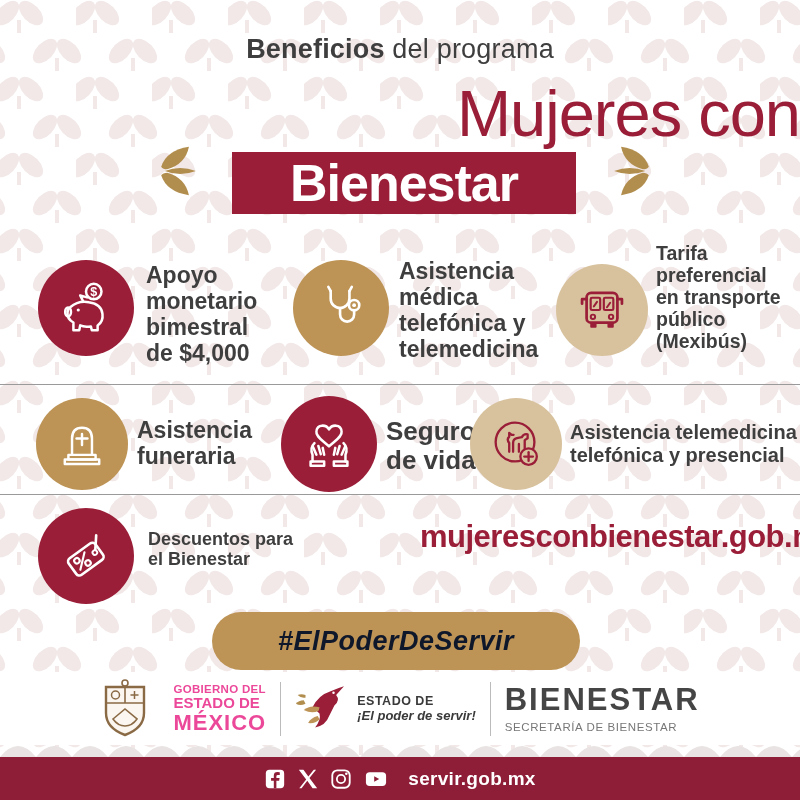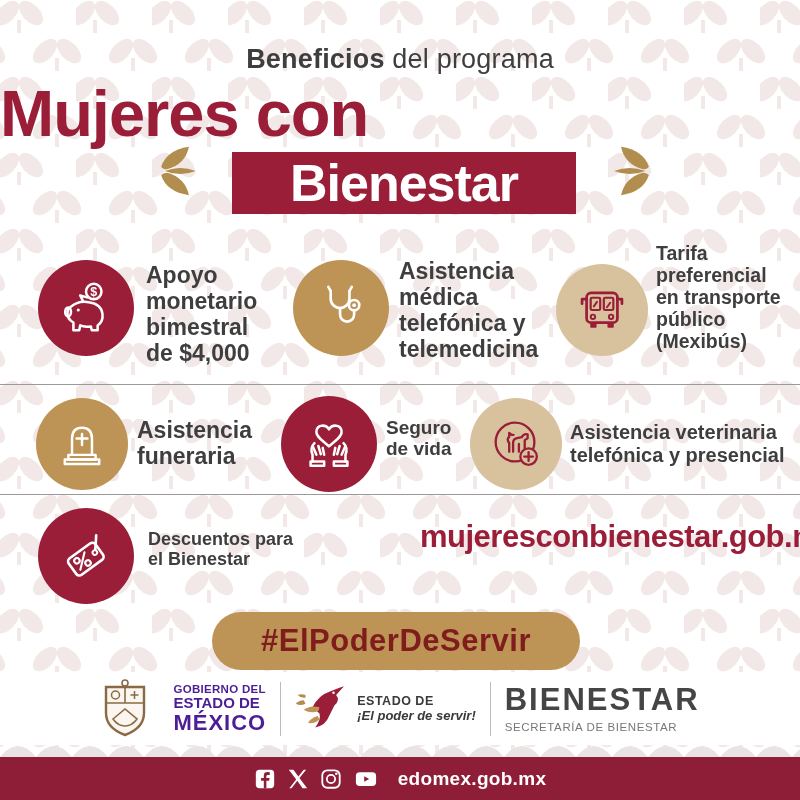--- a/index.html
+++ b/index.html
@@ -11,48 +11,48 @@
     --dark:#3E3E3E;
     --pattern:#F2E8E8;
   }
   *{margin:0;padding:0;box-sizing:border-box;}
   html,body{width:800px;height:800px;}
   body{font-family:"Liberation Sans",sans-serif;position:relative;width:800px;height:800px;overflow:hidden;background:#fff;}
   .bg{position:absolute;inset:0;z-index:0;}
   .layer{position:absolute;z-index:1;}
 
   
-  .kicker{top:34px;left:0;width:800px;text-align:center;font-size:27px;color:var(--dark);letter-spacing:.2px;margin-top:10px;}
+  .kicker{top:34px;left:0;width:800px;text-align:center;font-size:27px;color:var(--dark);letter-spacing:.2px;}
   .kicker b{font-weight:bold;}
-  .title1{top:76px;left:0;width:800px;text-align:left;font-size:65px;font-weight:bold;color:var(--maroon);letter-spacing:-1px;}
+  .title1{top:76px;left:0;width:800px;text-align:right;font-size:65px;font-weight:normal;color:var(--maroon);letter-spacing:-1px;}
   .banner{top:152px;left:232px;width:344px;height:62px;background:var(--maroon);display:flex;align-items:center;justify-content:center;}
   .banner span{color:#fff;font-size:52px;font-weight:bold;letter-spacing:-1px;}
   .wheat{width:52px;height:58px;}
   .wheat-left{top:142px;left:156px;}
   .wheat-right{top:142px;left:602px;transform:scaleX(-1);}
 
   
   .circle{position:absolute;border-radius:50%;display:flex;align-items:center;justify-content:center;}
   .c-maroon{background:var(--maroon);}
   .c-gold{background:var(--gold);}
   .c-tan{background:var(--tan);}
   .benefit-label{position:absolute;font-weight:bold;color:var(--dark);white-space:pre-line;line-height:1.13;}
   .sep{position:absolute;left:0;width:800px;height:1px;background:#9a9a9a;z-index:1;}
 
   .moreinfo{top:515px;left:420px;width:372px;text-align:center;}
   .moreinfo .mi-label{font-size:21px;font-weight:bold;color:var(--dark);}
   .moreinfo .mi-url{font-size:31px;font-weight:bold;color:var(--maroon);letter-spacing:-.5px;margin-top:4px;}
 
   .pill{top:612px;left:212px;width:368px;height:58px;background:var(--gold);border-radius:29px;display:flex;align-items:center;justify-content:center;}
-  .pill span{color:#7f1d1d;font-size:31px;font-weight:bold;letter-spacing:.5px;}
+  .pill span{color:#0f172a;font-size:27px;font-weight:bold;font-style:italic;letter-spacing:.5px;}
 
   
   .footer{top:672px;left:0;width:800px;height:73px;background:#fff;display:flex;align-items:center;justify-content:center;gap:0;}
   .f-block{display:flex;align-items:center;}
-  .gob-text{margin-left:23px;color:#4c1d95;line-height:1.05;}
+  .gob-text{margin-left:23px;color:#ec4899;line-height:1.05;}
   .gob-text .l1{font-size:11.5px;font-weight:bold;letter-spacing:.3px;}
   .gob-text .l2{font-size:15px;font-weight:bold;}
   .gob-text .l3{font-size:22px;font-weight:bold;letter-spacing:1px;}
   .fdiv{width:1px;height:54px;background:#bbb;margin:0 14px;}
   .edo-text{margin-left:6px;line-height:1.02;}
   .edo-text .l1{font-size:12.5px;font-weight:bold;color:#3A3A3A;letter-spacing:.5px;}
   .edo-text .l2{font-size:23px;font-weight:bold;color:var(--maroon);letter-spacing:.5px;}
   .edo-text .orn{color:var(--gold);font-size:17px;font-weight:bold;}
   .edo-text .l3{font-size:13px;font-weight:bold;font-style:italic;color:#3A3A3A;margin-top:2px;}
   .bien-text{line-height:1.05;}
@@ -187,37 +187,37 @@
       <path d="M27 43 L25.5 36"></path>
       <rect x="13" y="50" width="14" height="4.5"></rect>
       <path d="M49 50 V43 Q52 36 47 31"></path>
       <path d="M45 43 L48.5 35"></path>
       <path d="M40.5 42.5 L43 34"></path>
       <path d="M37 43 L38.5 36"></path>
       <rect x="37" y="50" width="14" height="4.5"></rect>
     </g>
   </svg>
 </div>
-<div class="layer benefit-label" style="left:386px;top:417px;font-size:19px;">Seguro
+<div class="layer benefit-label" style="left:386px;top:417px;font-size:26px;">Seguro
 de vida</div>
 
 <div class="layer circle c-tan" style="left:470px;top:398px;width:92px;height:92px;">
   <svg width="62" height="62" viewBox="0 0 64 64">
     <g fill="none" stroke="#9A1E38" stroke-width="2.4" stroke-linecap="round" stroke-linejoin="round">
       <circle cx="31" cy="30" r="20"></circle>
       <path d="M29 40 V31 Q29 27 33 26 L38 25 Q40 21 44 22 L44 26 L41 28 L41 40"></path>
       <path d="M35 40 V32"></path>
       <path d="M25 40 V31 Q22 27 25 24.5 L25 20.5 L27.5 22.5 H29.5"></path>
       <circle cx="45" cy="45" r="8.5" fill="#D8C29E"></circle>
       <path d="M45 40.5 V49.5"></path>
       <path d="M40.5 45 H49.5"></path>
     </g>
   </svg>
 </div>
-<div class="layer benefit-label" style="left:570px;top:421px;font-size:20px;">Asistencia veterinaria
+<div class="layer benefit-label" style="left:570px;top:421px;font-size:20px;">Asistencia telemedicina
 telefónica y presencial</div>
 
 <div class="sep" style="top:494px;"></div>
 
 <div class="layer circle c-maroon" style="left:38px;top:508px;width:96px;height:96px;">
   <svg width="62" height="62" viewBox="0 0 64 64">
     <g fill="none" stroke="#fff" stroke-width="2.7" stroke-linecap="round" stroke-linejoin="round" transform="rotate(-36 32 32)">
       <rect x="13" y="24" width="34" height="21" rx="4"></rect>
       <circle cx="41.5" cy="34.5" r="2.4" stroke-width="2"></circle>
       <circle cx="21.5" cy="30.5" r="2.8" stroke-width="2.2"></circle>
@@ -302,14 +302,14 @@
   </svg>
   <svg class="sicon" viewBox="0 0 24 24">
     <rect x="2.5" y="2.5" width="19" height="19" rx="5.5" fill="none" stroke="#fff" stroke-width="2"></rect>
     <circle cx="12" cy="12" r="4.5" fill="none" stroke="#fff" stroke-width="2"></circle>
     <circle cx="17.8" cy="6.2" r="1.4" fill="#fff"></circle>
   </svg>
   <svg class="sicon" viewBox="0 0 24 24" style="width:26px;">
     <rect x="1" y="4.5" width="22" height="15" rx="4" fill="#fff"></rect>
     <path d="M10 9 L15.5 12 L10 15 Z" fill="#8E1D38"></path>
   </svg>
-  <span class="url">edomex.gob.mx</span>
+  <span class="url">servir.gob.mx</span>
 </div>
 
 </body></html>

